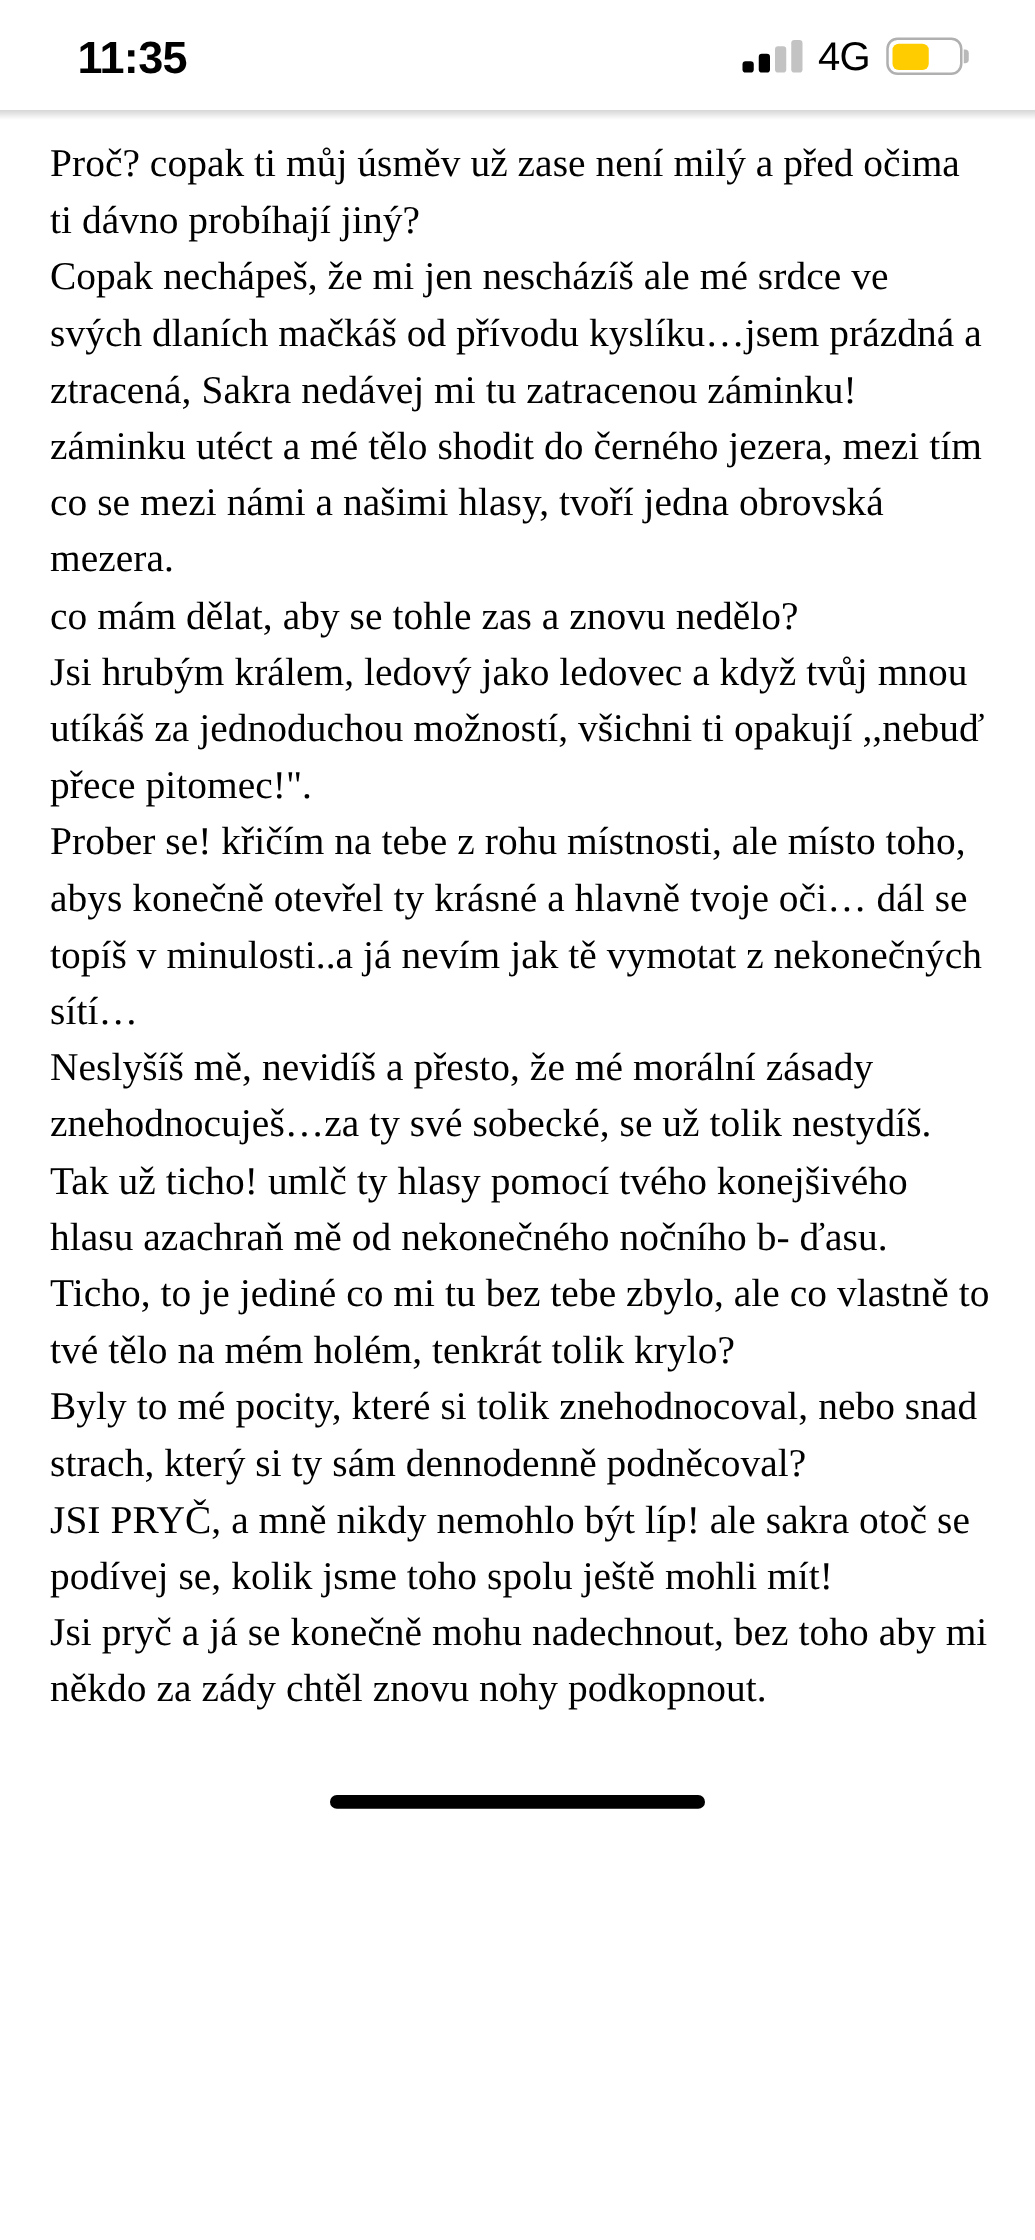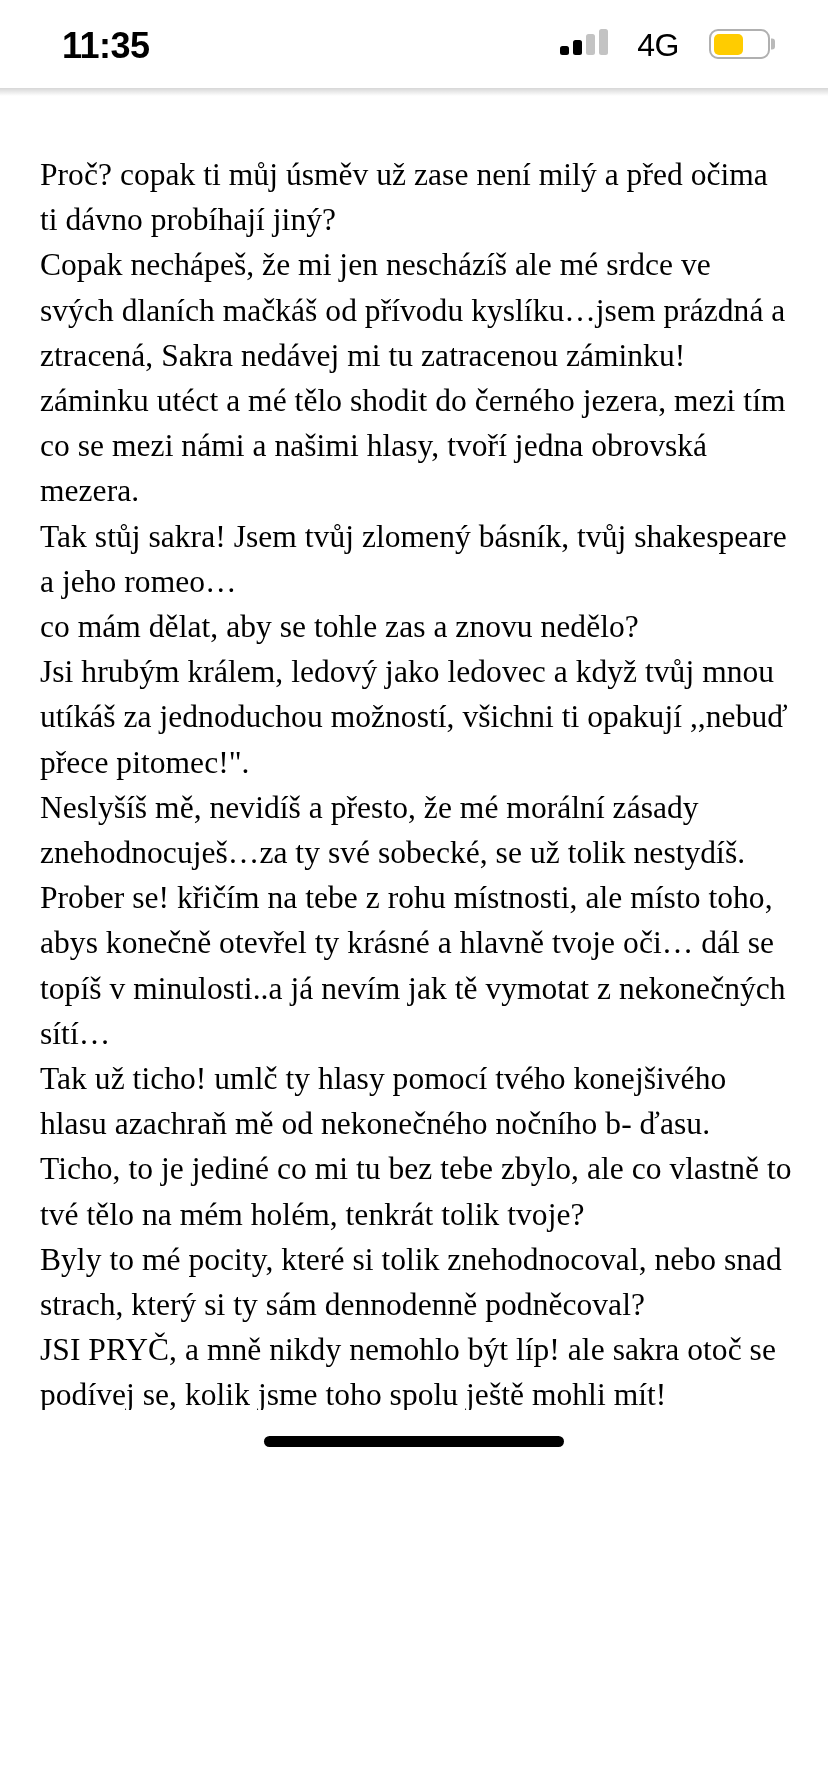--- a/index.html
+++ b/index.html
@@ -43,22 +43,22 @@
     font-size: 36px;
     font-weight: 700;
     letter-spacing: -0.5px;
     color: #000000;
     line-height: 1;
     margin-top: 4px;
   }
 
   .status-right {
     display: flex;
-    align-items: flex-start;
-    gap: 28px;
+    align-items: center;
+    gap: 11px;
     margin-top: 2px;
   }
 
   
   .signal-bars {
     display: flex;
     align-items: flex-end;
     gap: 4px;
     height: 26px;
   }
@@ -122,21 +122,20 @@
     pointer-events: none;
   }
 
   
   .doc-scroll {
     position: relative;
     flex: 1 1 auto;
     background: #ffffff;
     overflow: hidden;
     padding: 20px 36px 0 40px;
-    margin-top: 44px;
   }
 
   .doc-body {
     font-family: "Liberation Serif", "DejaVu Serif", serif;
     font-size: 31.5px;
     line-height: 45.2px;
     color: #000000;
     text-align: left;
     word-spacing: 0px;
     letter-spacing: 0.05px;
@@ -189,27 +188,26 @@
 
     </div>
   </div>
   <div class="status-shadow"></div>
 
   <div class="doc-scroll">
     <div class="doc-body">
       <span class="doc-line">Proč? copak ti můj úsměv už zase není milý a před očima ti dávno probíhají jiný?</span>
       <span class="doc-line">Copak nechápeš, že mi jen nescházíš ale mé srdce ve svých dlaních mačkáš od přívodu kyslíku…jsem prázdná a ztracená, Sakra nedávej mi tu zatracenou záminku!</span>
       <span class="doc-line">záminku utéct a mé tělo shodit do černého jezera, mezi tím co se mezi námi a našimi hlasy, tvoří jedna obrovská mezera.</span>
-      <span class="doc-line">Tak stůj sakra! Jsem tvůj zlomený básník, tvůj shakespeare a jeho romeo…</span>
       <span class="doc-line">co mám dělat, aby se tohle zas a znovu nedělo?</span>
       <span class="doc-line">Jsi hrubým králem, ledový jako ledovec a když tvůj mnou utíkáš za jednoduchou možností, všichni ti opakují ,,nebuď přece pitomec!".</span>
+      <span class="doc-line">Prober se! křičím na tebe z rohu místnosti, ale místo toho, abys konečně otevřel ty krásné a hlavně tvoje oči… dál se topíš v minulosti..a já nevím jak tě vymotat z nekonečných sítí…</span>
       <span class="doc-line">Neslyšíš mě, nevidíš a přesto, že mé morální zásady znehodnocuješ…za ty své sobecké, se už tolik nestydíš.</span>
-      <span class="doc-line">Prober se! křičím na tebe z rohu místnosti, ale místo toho, abys konečně otevřel ty krásné a hlavně tvoje oči… dál se topíš v minulosti..a já nevím jak tě vymotat z nekonečných sítí…</span>
       <span class="doc-line">Tak už ticho! umlč ty hlasy pomocí tvého konejšivého hlasu azachraň mě od nekonečného nočního b- ďasu.</span>
-      <span class="doc-line">Ticho, to je jediné co mi tu bez tebe zbylo, ale co vlastně to tvé tělo na mém holém, tenkrát tolik tvoje?</span>
+      <span class="doc-line">Ticho, to je jediné co mi tu bez tebe zbylo, ale co vlastně to tvé tělo na mém holém, tenkrát tolik krylo?</span>
       <span class="doc-line">Byly to mé pocity, které si tolik znehodnocoval, nebo snad strach, který si ty sám dennodenně podněcoval?</span>
       <span class="doc-line">JSI PRYČ, a mně nikdy nemohlo být líp! ale sakra otoč se podívej se, kolik jsme toho spolu ještě mohli mít!</span>
       <span class="doc-line">Jsi pryč a já se konečně mohu nadechnout, bez toho aby mi někdo za zády chtěl znovu nohy podkopnout.</span>
 
     </div>
   </div>
 
   <div class="home-bar-area">
     <div class="home-indicator"></div>
   </div>

